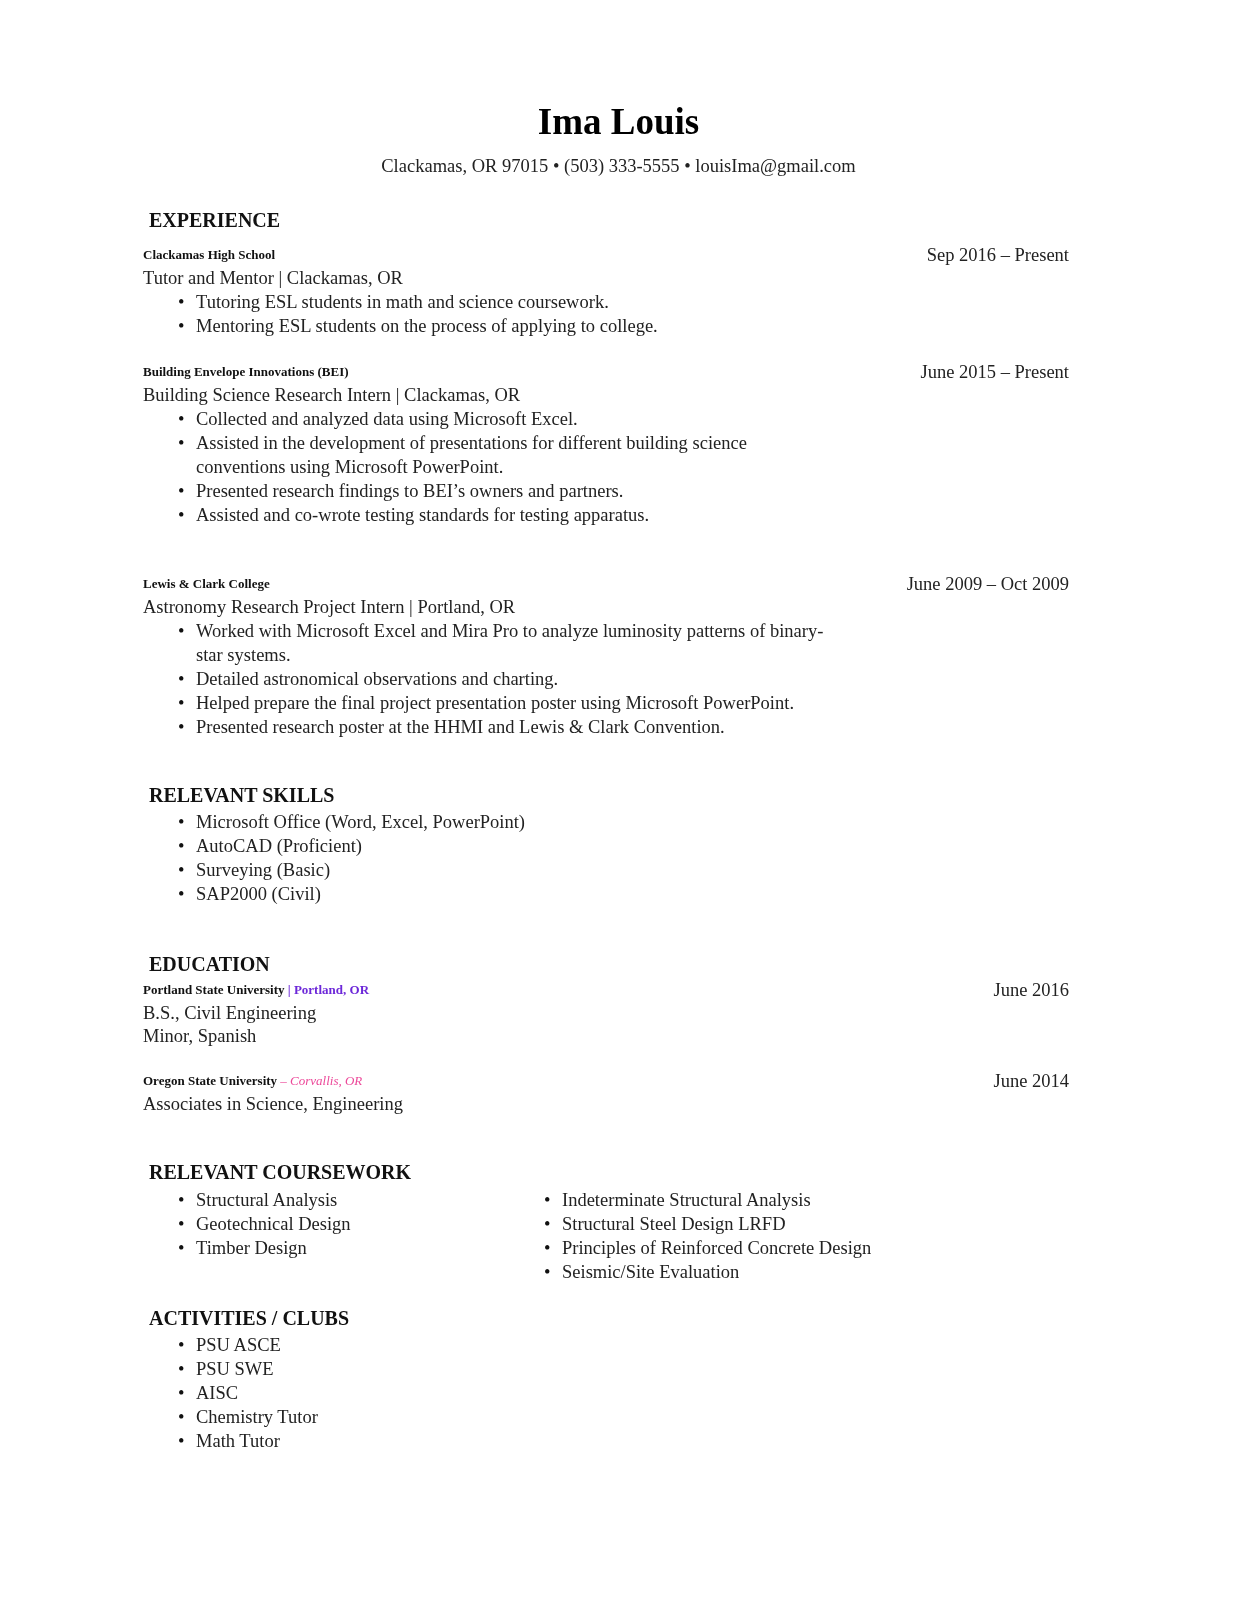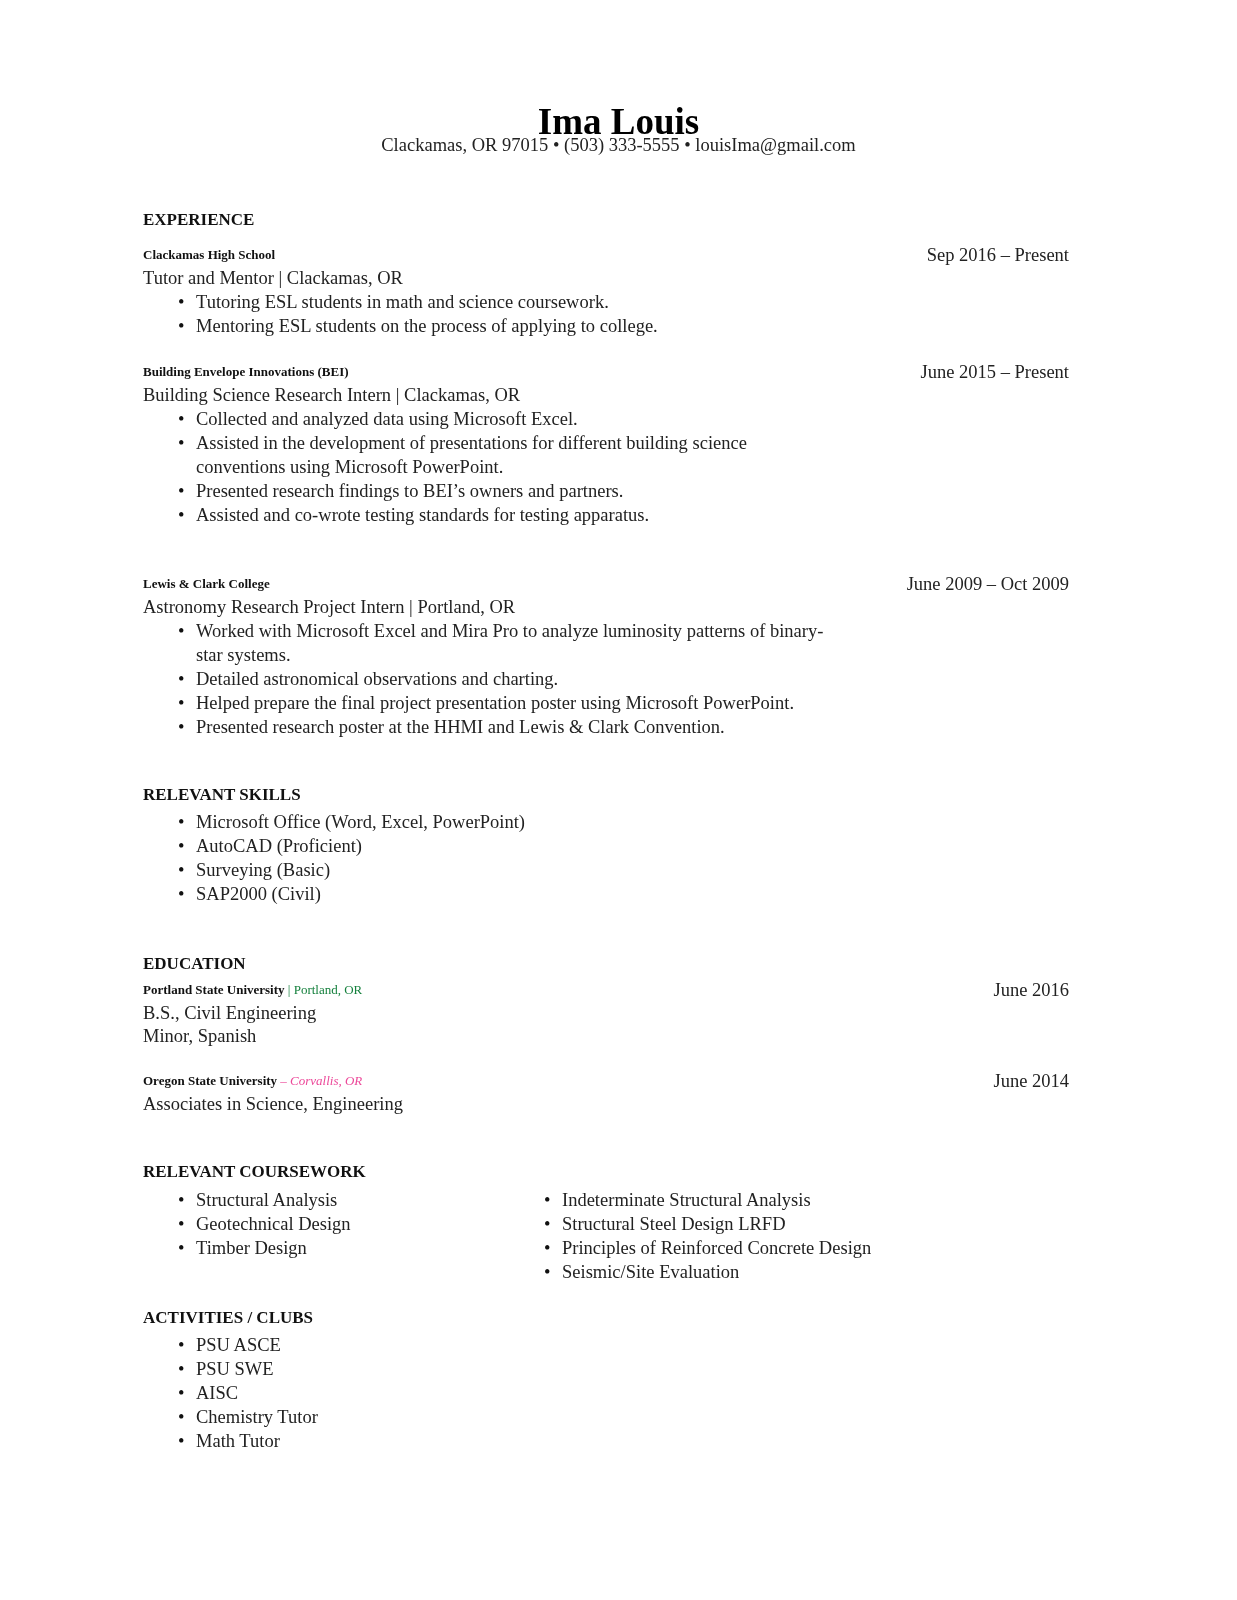--- a/index.html
+++ b/index.html
@@ -1,25 +1,25 @@
 <!DOCTYPE html>
 <html><head>
 <meta charset="utf-8">
 <style>
   html, body { margin: 0; padding: 0; background: #ffffff; }
   body { width: 1237px; height: 1600px; position: relative; overflow: hidden;
          font-family: "Liberation Serif", "DejaVu Serif", serif; color: #1a1a1a; }
   .page { position: absolute; left: 0; top: 0; width: 1237px; height: 1236px; }
   .name { position: absolute; left: 0; width: 1237px; top: 100px; text-align: center;
           font-size: 37px; font-weight: bold; color: #000; line-height: 44px; }
-  .contact { position: absolute; left: 0; width: 1237px; top: 133px; text-align: center;
+  .contact { position: absolute; left: 0; width: 1237px; top: 154px; text-align: center;
              font-size: 18.5px; line-height: 24px; color: #222; }
-  .sec-title { position: absolute; left: 143px; font-size: 17px; font-weight: bold; color: #111; line-height: 24px; }
+  .sec-title { position: absolute; left: 149px; font-size: 20px; font-weight: bold; color: #111; line-height: 24px; }
   .org { position: absolute; left: 143px; font-size: 13px; font-weight: bold; color: #111; line-height: 24px; }
-  .org .plain { font-weight: normal; color: #15803d; }
+  .org .plain { font-weight: bold; color: #6d28d9; }
   .org .ital { font-weight: normal; font-style: italic; color: #ec4899; }
   .date { position: absolute; right: 168px; font-size: 18.5px; color: #222; line-height: 24px; text-align: right; }
   .line { position: absolute; left: 143px; font-size: 18.5px; color: #222; line-height: 24px; }
   ul.bul { position: absolute; margin: 0; padding: 0; list-style: none; font-size: 18.5px; color: #222; }
   ul.bul li { position: relative; padding-left: 18px; line-height: 24px; }
   ul.bul li::before { content: "\2022"; position: absolute; left: 0; top: 0; color: #111; }
 </style>
 </head>
 <body>
 

